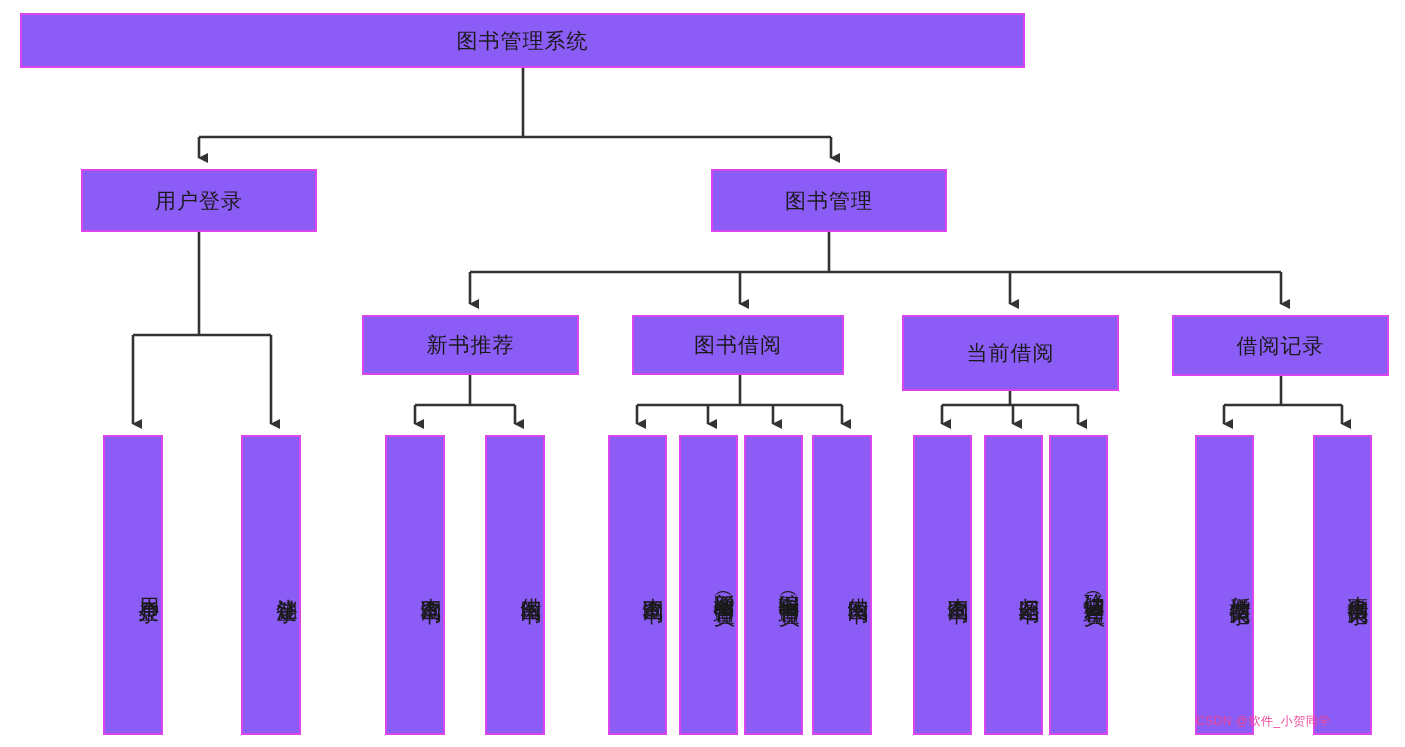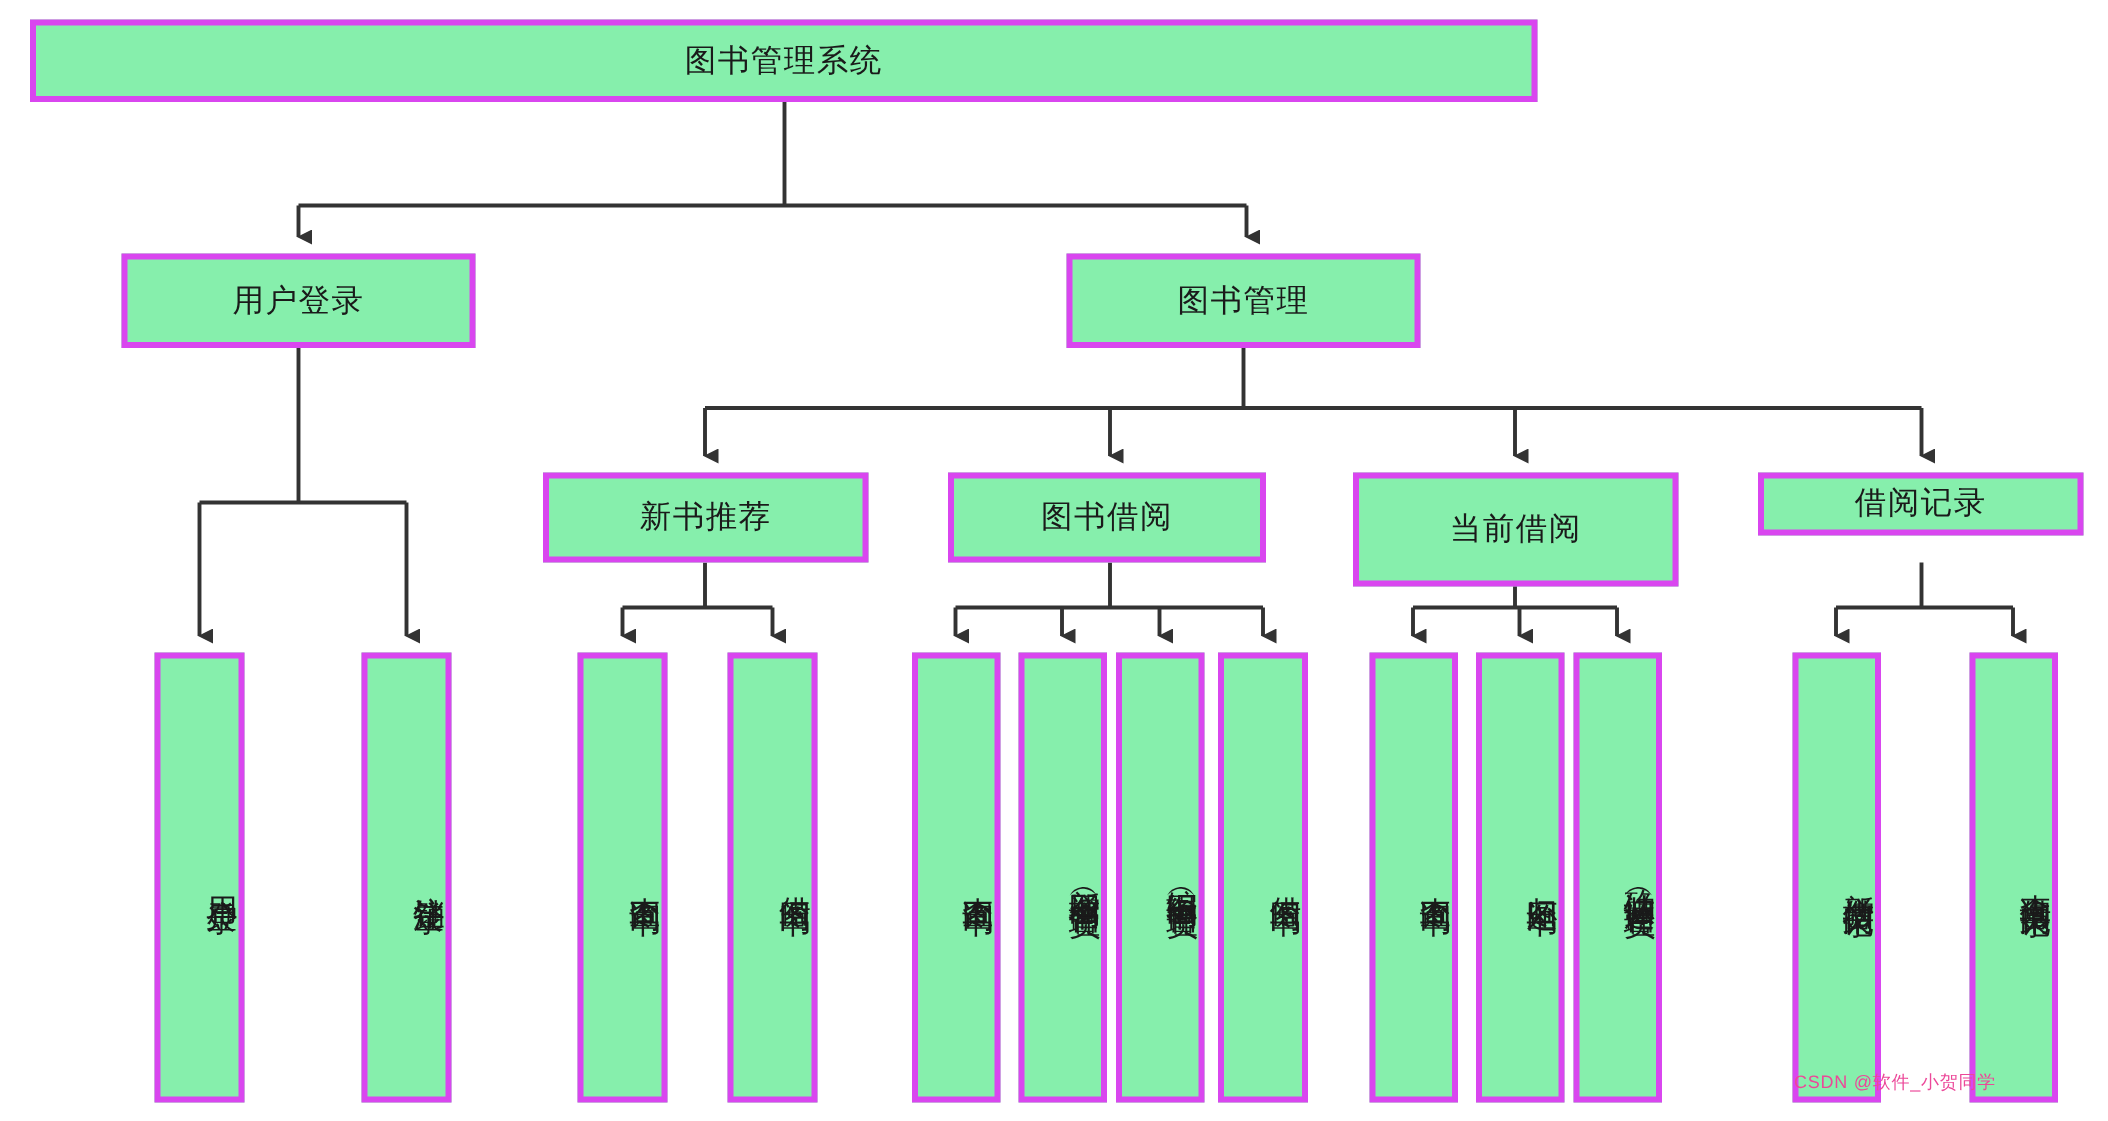--- a/index.html
+++ b/index.html
@@ -21,22 +21,22 @@
     position: absolute;
     left: 0;
     top: 0;
     width: 1405px;
     height: 747px;
     pointer-events: none;
   }
   .node {
     position: absolute;
     box-sizing: border-box;
-    border: 4px solid #d946ef;
-    background: #86efac;
+    border: 2px solid #d946ef;
+    background: #8b5cf6;
     display: flex;
     align-items: center;
     justify-content: center;
     color: #1a1a1a;
   }
   .node.horiz {
     font-size: 21px;
     letter-spacing: 1px;
     line-height: 1.2;
     text-align: center;
@@ -120,21 +120,21 @@
   </svg>
 
   <div class="node horiz" style="left: 20px; top: 13px; width: 1005px; height: 55px;">图书管理系统</div>
 
   <div class="node horiz" style="left: 81px; top: 169px; width: 236px; height: 63px;">用户登录</div>
   <div class="node horiz" style="left: 711px; top: 169px; width: 236px; height: 63px;">图书管理</div>
 
   <div class="node horiz" style="left: 362px; top: 315px; width: 217px; height: 60px;">新书推荐</div>
   <div class="node horiz" style="left: 632px; top: 315px; width: 212px; height: 60px;">图书借阅</div>
   <div class="node horiz" style="left: 902px; top: 315px; width: 217px; height: 76px;">当前借阅</div>
-  <div class="node horiz" style="left: 1172px; top: 315px; width: 217px; height: 42px;">借阅记录</div>
+  <div class="node horiz" style="left: 1172px; top: 315px; width: 217px; height: 61px;">借阅记录</div>
 
   <div class="node vert" style="left: 103px; top: 435px; width: 60px; height: 300px;">用户登录</div>
   <div class="node vert" style="left: 241px; top: 435px; width: 60px; height: 300px;">注销登录</div>
 
   <div class="node vert" style="left: 385px; top: 435px; width: 60px; height: 300px;">查询图书</div>
   <div class="node vert" style="left: 485px; top: 435px; width: 60px; height: 300px;">借阅图书</div>
 
   <div class="node vert" style="left: 608px; top: 435px; width: 59px; height: 300px;">查询图书</div>
   <div class="node vert topalign" style="left: 679px; top: 435px; width: 59px; height: 300px;">新增图书（管理员）</div>
   <div class="node vert topalign" style="left: 744px; top: 435px; width: 59px; height: 300px;">编辑图书（管理员）</div>

